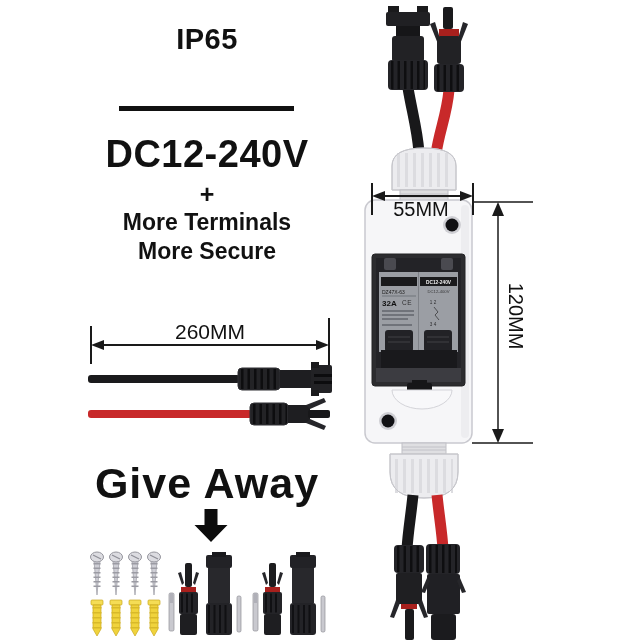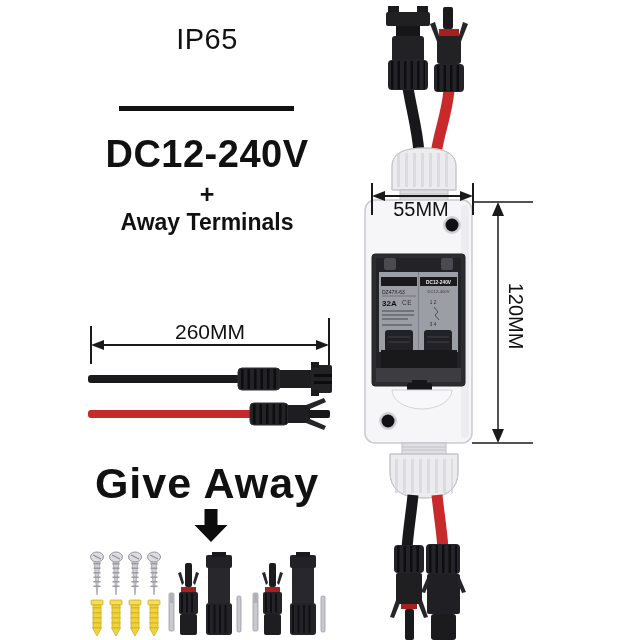--- a/index.html
+++ b/index.html
@@ -1,21 +1,21 @@
 <!DOCTYPE html>
 <html><head>
 <meta charset="utf-8">
 <style>
   html,body{margin:0;padding:0;background:#fff;}
   .canvas{
     position:relative;width:640px;height:640px;background:#ffffff;
     font-family:"Liberation Sans",sans-serif;color:#111;overflow:hidden;
   }
   .txt{position:absolute;left:57px;width:300px;text-align:center;color:#111;}
-  .hdr{top:21px;font-size:29px;font-weight:normal;line-height:36px;letter-spacing:.5px;}
+  .hdr{top:21px;font-size:29px;font-weight:bold;line-height:36px;letter-spacing:.5px;}
   .divider{position:absolute;left:119px;top:106px;width:175px;height:5px;background:#111;}
   .voltage{top:134px;font-size:38px;font-weight:bold;line-height:40px;letter-spacing:.5px;}
   .plus{top:181px;font-size:25px;font-weight:bold;line-height:26px;}
   .feat1{top:209px;font-size:23px;font-weight:bold;line-height:27px;}
   .feat2{top:238px;font-size:23px;font-weight:bold;line-height:27px;}
   .giveaway{top:459px;font-size:43px;font-weight:bold;line-height:48px;letter-spacing:1px;text-align:center;}
   svg.art{position:absolute;left:0;top:0;}
   svg text{font-family:"Liberation Sans",sans-serif;}
 </style>
 </head>
@@ -23,21 +23,22 @@
 
 <div class="canvas">
 
   <div class="txt hdr">
     <div>IP65</div>
   </div>
   <div class="divider"></div>
 
   <div class="txt voltage">DC12-240V</div>
   <div class="txt plus">+</div>
-  <div class="txt feat1">Away Terminals</div>
+  <div class="txt feat1">More Terminals</div>
+  <div class="txt feat2">More Secure</div>
 
   <div class="txt giveaway">Give Away</div>
 
   <svg class="art" width="640" height="640" viewBox="0 0 640 640">
 
     <g>
       <text x="210" y="339" text-anchor="middle" font-size="21" fill="#111">260MM</text>
       <line x1="91" y1="326" x2="91" y2="364" stroke="#1a1a1a" stroke-width="2"></line>
       <line x1="329" y1="318" x2="329" y2="368" stroke="#1a1a1a" stroke-width="2"></line>
       <line x1="100" y1="345" x2="320" y2="345" stroke="#1a1a1a" stroke-width="2"></line>

